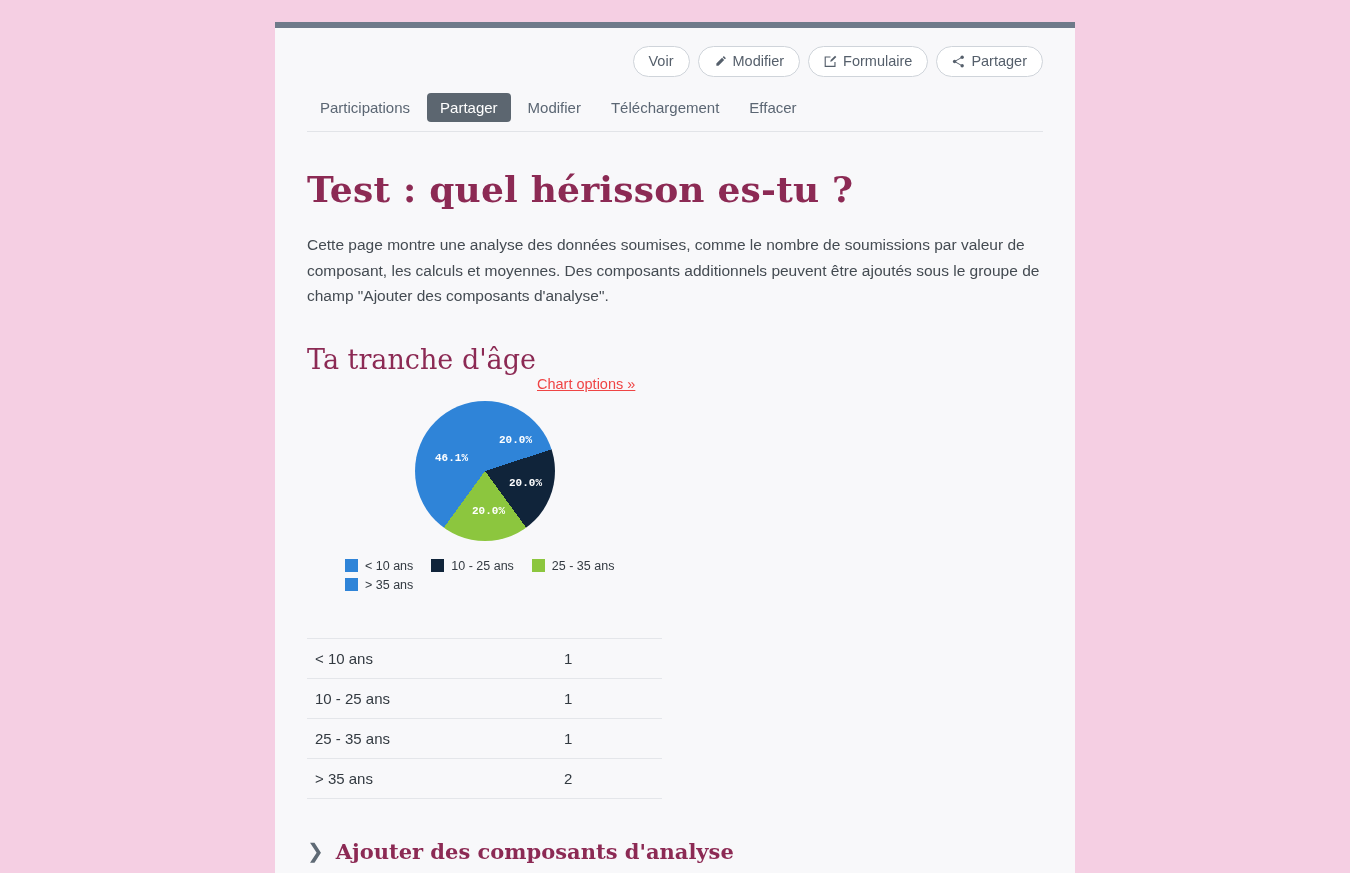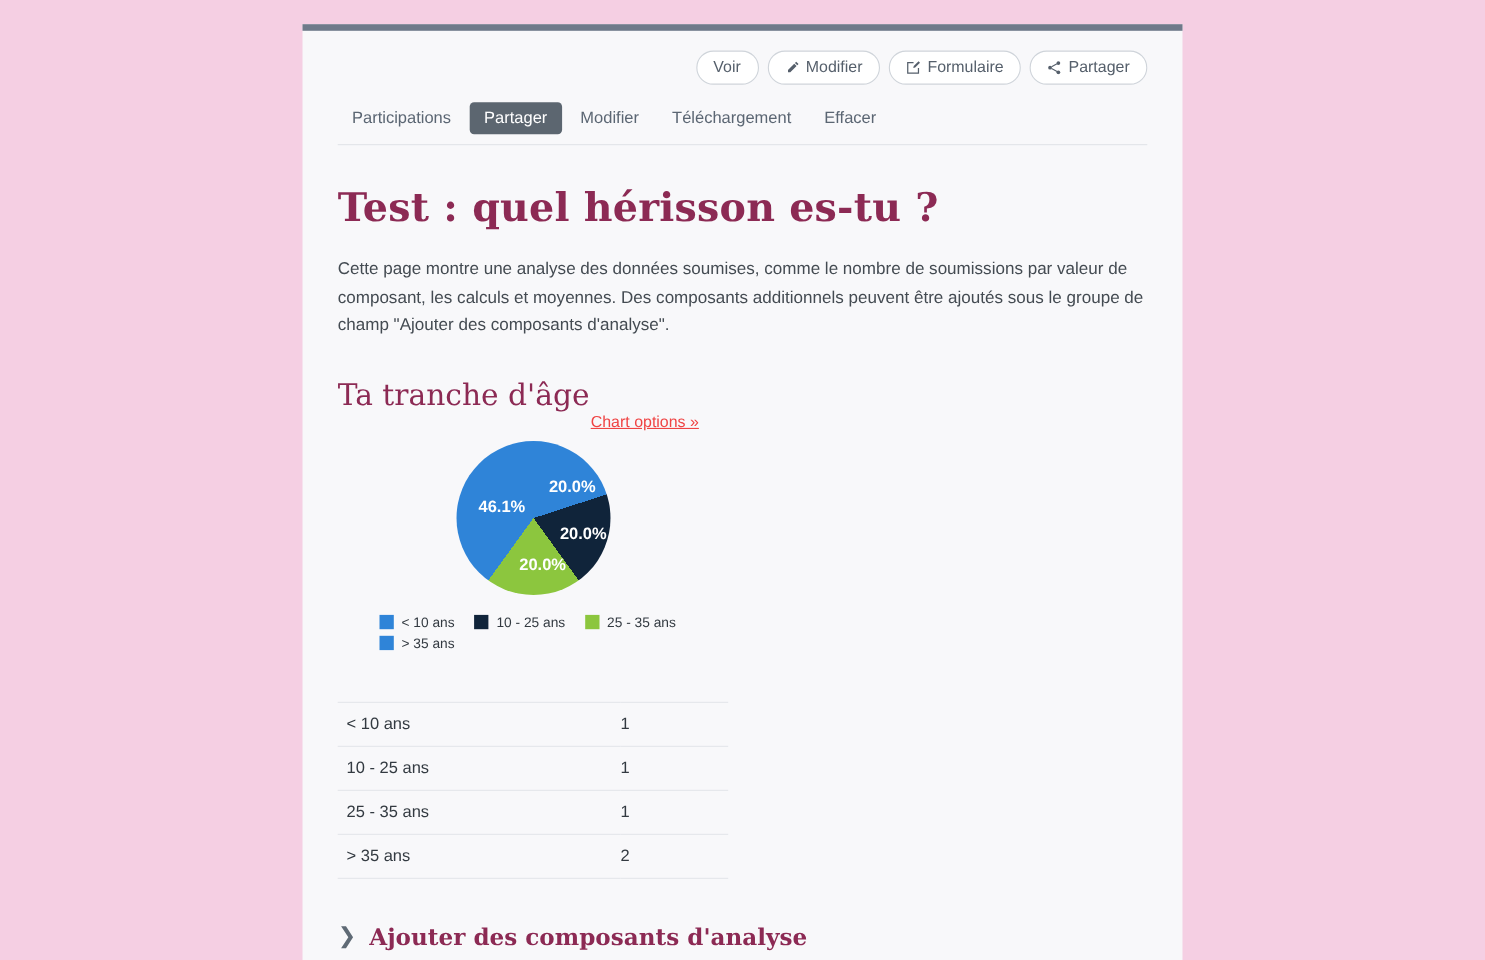--- a/index.html
+++ b/index.html
@@ -120,23 +120,23 @@
     height: 140px;
   }
   .pie {
     width: 140px;
     height: 140px;
     border-radius: 50%;
   }
   .slice-label {
     position: absolute;
     color: #ffffff;
-    font-size: 15px;
+    font-size: 11px;
     font-weight: bold;
-    font-family: Liberation Sans, sans-serif;
+    font-family: Liberation Mono, monospace;
     white-space: nowrap;
   }
   .legend {
     position: absolute;
     left: 38px;
     top: 158px;
     width: 340px;
     display: flex;
     flex-wrap: wrap;
     gap: 5px 18px;

